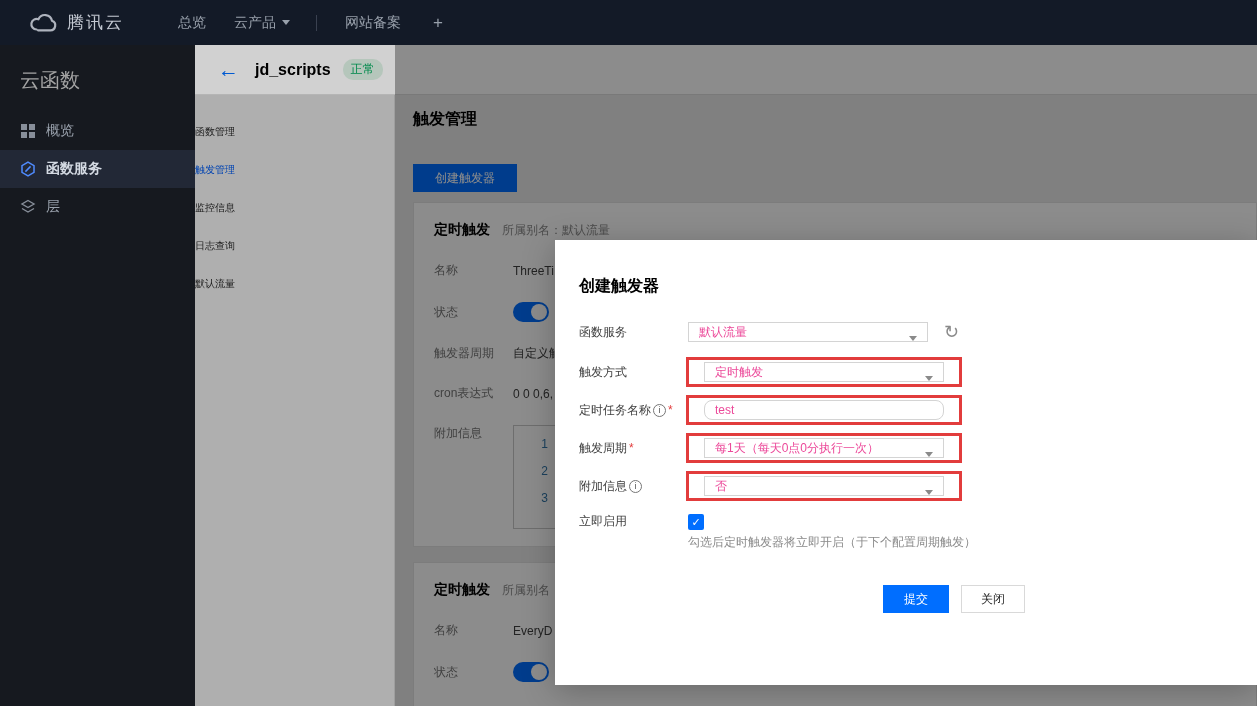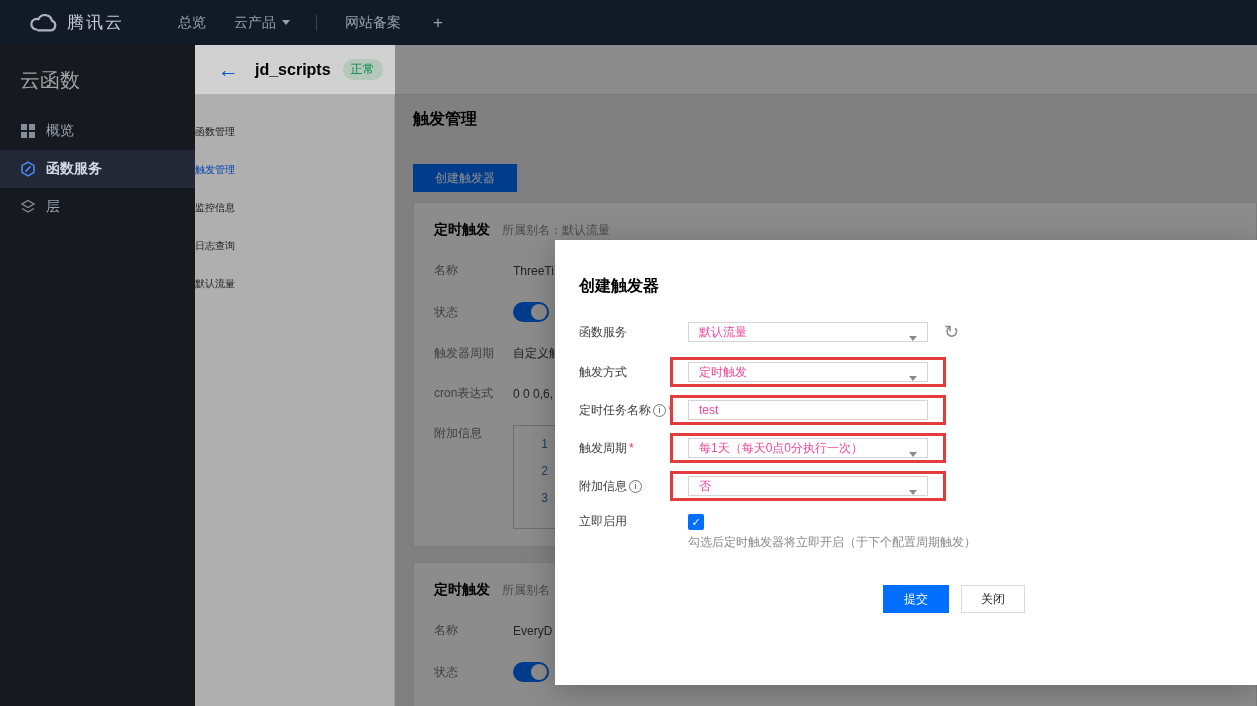--- a/index.html
+++ b/index.html
@@ -96,33 +96,33 @@
   }
 
   
   .modal {
     position:absolute; left:555px; top:240px; width:702px; height:445px;
     background:#ffffff; z-index:100; box-shadow:0 6px 30px rgba(0,0,0,0.25);
     padding-top:36px;
   }
   .modal-title { font-size:16px; font-weight:bold; color:#000; margin-left:24px; margin-bottom:25px; }
   .mrow { display:flex; align-items:center; margin:0 0 14px 24px; }
-  .mrow.tight { margin-bottom:8px; }
+  .mrow.tight { margin-bottom:8px;gap:16px; }
   .mlabel { width:109px; flex:none; font-size:12px; color:#404040; display:flex; align-items:center; }
   .req { color:#e23c3c; margin-left:2px; }
   .info-icon {
     display:inline-block; width:13px; height:13px; border:1px solid #767676; border-radius:50%;
     font-size:9px; line-height:11px; text-align:center; color:#555; margin-left:2px; font-style:normal;
   }
   .sel, .txt {
     width:240px; height:20px; border:1px solid #d4d4d4; background:#fff;
     display:flex; align-items:center; padding:0 10px; font-size:12px; color:#ec4899; position:relative; cursor:pointer;
   }
   .sel-caret { position:absolute; right:10px; top:13px; width:0; height:0; border-left:4px solid transparent; border-right:4px solid transparent; border-top:5px solid #8a8a8a; }
-  .txt { cursor:text; }
+  .txt { cursor:text;border-radius:8px; }
   .red-wrap {
     border:3px solid #e23c3c; padding:2px 15px 2px 15px; margin-left:-18px; display:inline-block;
   }
   .refresh-icon { margin-left:16px; color:#8a8a8a; font-size:18px; cursor:pointer; line-height:1; }
   .checkbox {
     width:16px; height:16px; background:#006eff; border-radius:2px; color:#fff;
     font-size:11px; line-height:16px; text-align:center; cursor:pointer;
   }
   .hint { margin:2px 0 0 133px; color:#8a8a8a; font-size:12px; }
   .modal-btns { display:flex; margin:34px 0 0 328px; }

